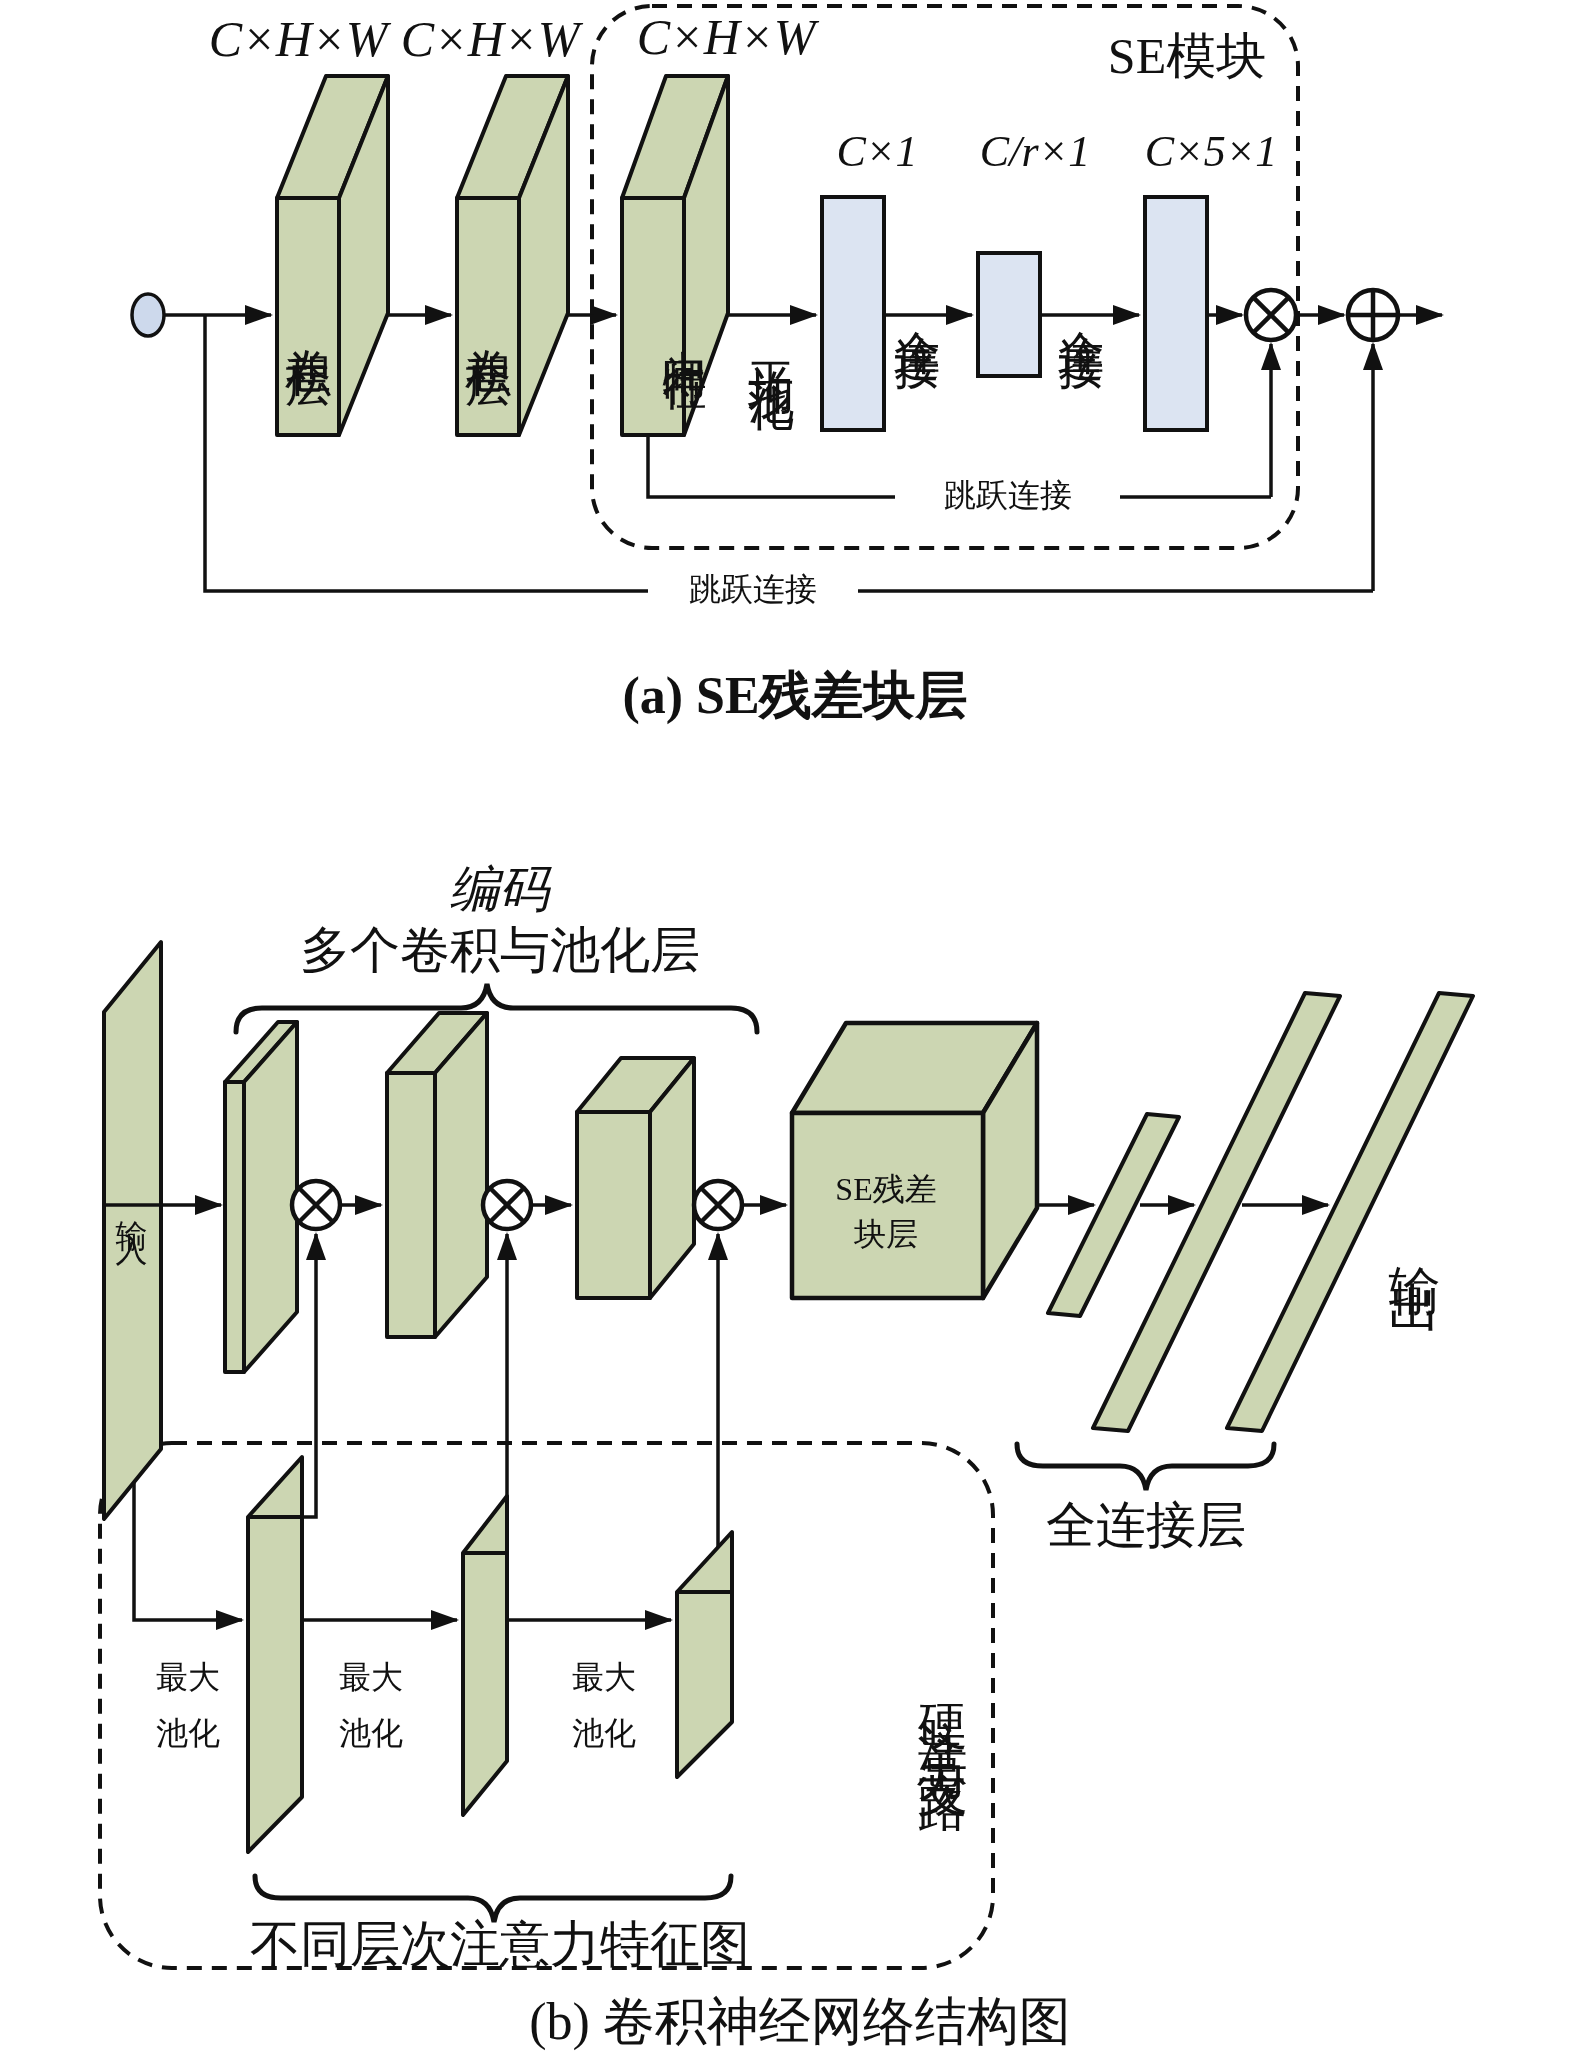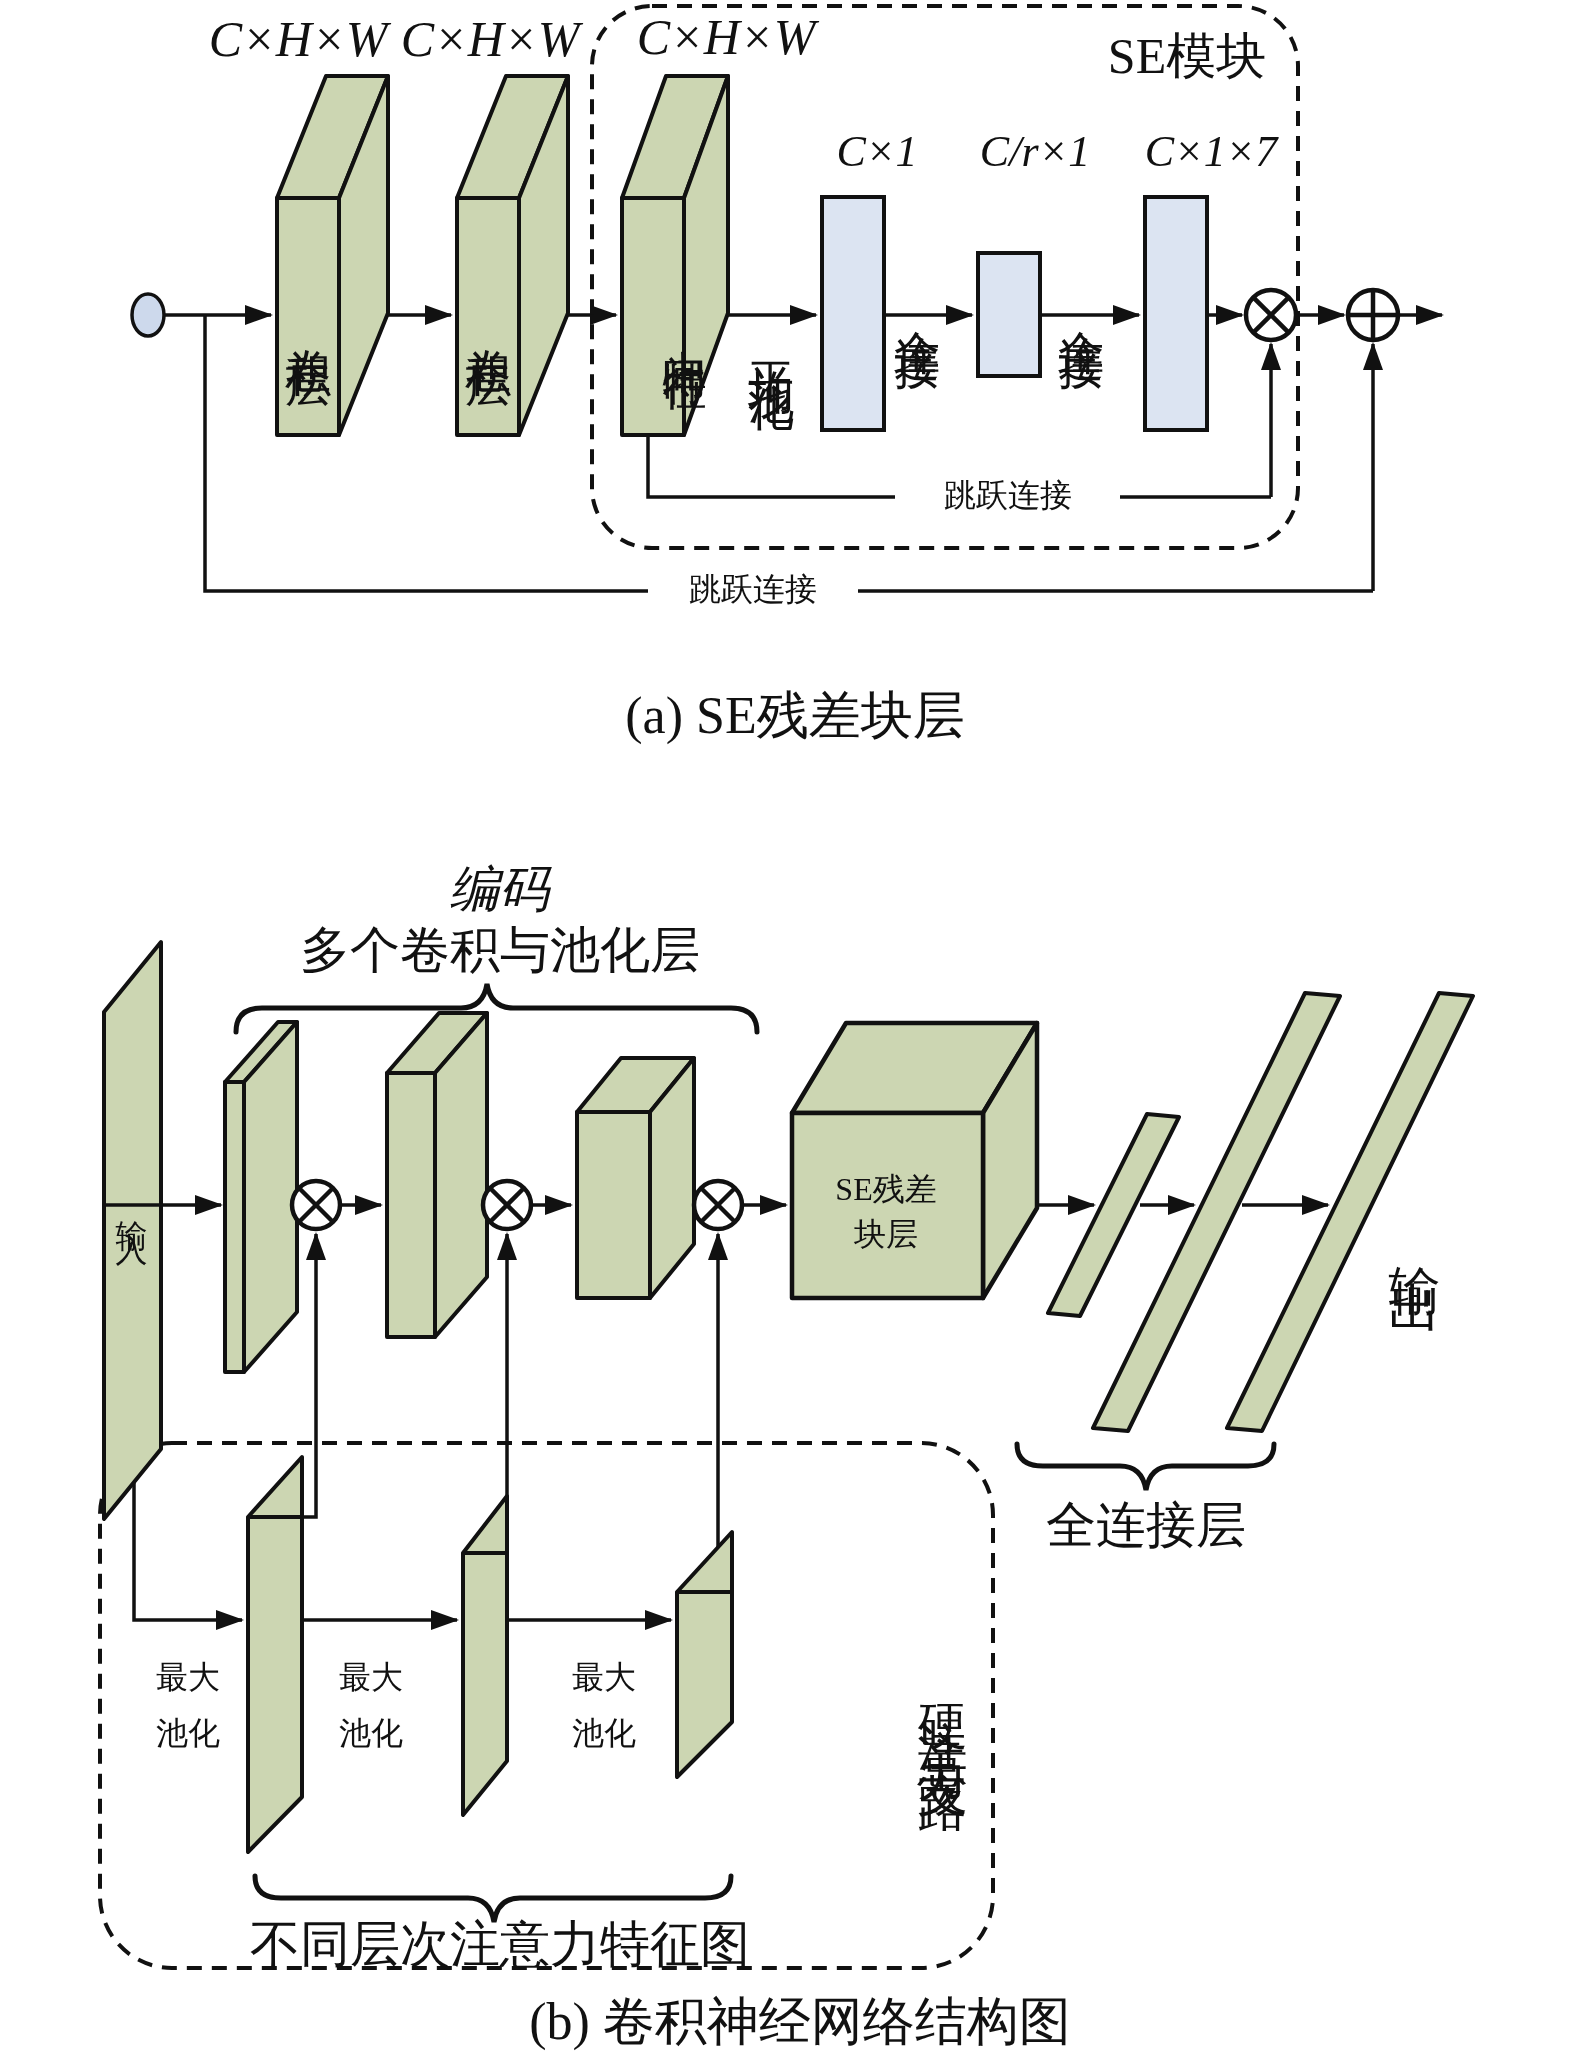--- a/index.html
+++ b/index.html
@@ -184,30 +184,30 @@
     <path d="M255,1876 Q255,1898 281,1898 L468,1898 Q490,1898 494,1922 Q498,1898 520,1898 L705,1898 Q731,1898 731,1876"></path>
   </g>
 </svg>
 
   <div class="lbl it f50" style="left:298px;top:40px;">C×H×W</div>
   <div class="lbl it f50" style="left:490px;top:40px;">C×H×W</div>
   <div class="lbl it f50" style="left:726px;top:38px;">C×H×W</div>
   <div class="lbl f50" style="left:1187px;top:57px;">SE模块</div>
   <div class="lbl it f44" style="left:846px;top:152px;">C×1</div>
   <div class="lbl it f44" style="left:1004px;top:152px;">C/r×1</div>
-  <div class="lbl it f44" style="left:1180px;top:152px;">C×1×7</div>
+  <div class="lbl it f44" style="left:1180px;top:152px;">C×5×1</div>
   <div class="lbl v f46 ls8" style="left:308px;top:325px;">卷积层</div>
   <div class="lbl v f46 ls8" style="left:488px;top:325px;">卷积层</div>
   <div class="lbl v f44 ls6" style="left:653px;top:327px;">中间特征</div>
   <div class="lbl v f46 ls8" style="left:771px;top:342px;">平均池化</div>
   <div class="lbl v f46 ls6" style="left:917px;top:303px;">全连接</div>
   <div class="lbl v f46 ls6" style="left:1081px;top:303px;">全连接</div>
   <div class="lbl f48" style="left:1008px;top:496px;">跳跃连接</div>
   <div class="lbl f48" style="left:753px;top:590px;">跳跃连接</div>
-  <div class="lbl f52" style="left:795px;top:716px;">(a) SE残差块层</div>
+  <div class="lbl f52" style="left:795px;top:696px;font-weight:bold;">(a) SE残差块层</div>
 
   <div class="lbl f50" style="left:499px;top:890px;font-style:italic;">编码</div>
   <div class="lbl f50" style="left:500px;top:951px;">多个卷积与池化层</div>
   <div class="lbl v f48 ls12" style="left:132px;top:1207px;">输入</div>
   <div class="lbl f48" style="left:886px;top:1212px;line-height:1.4;">SE残差
 块层</div>
   <div class="lbl v f52 ls16" style="left:1414px;top:1240px;">输出</div>
   <div class="lbl f50" style="left:1146px;top:1526px;">全连接层</div>
   <div class="lbl f48" style="left:188px;top:1705px;line-height:1.75;">最大
 池化</div>

